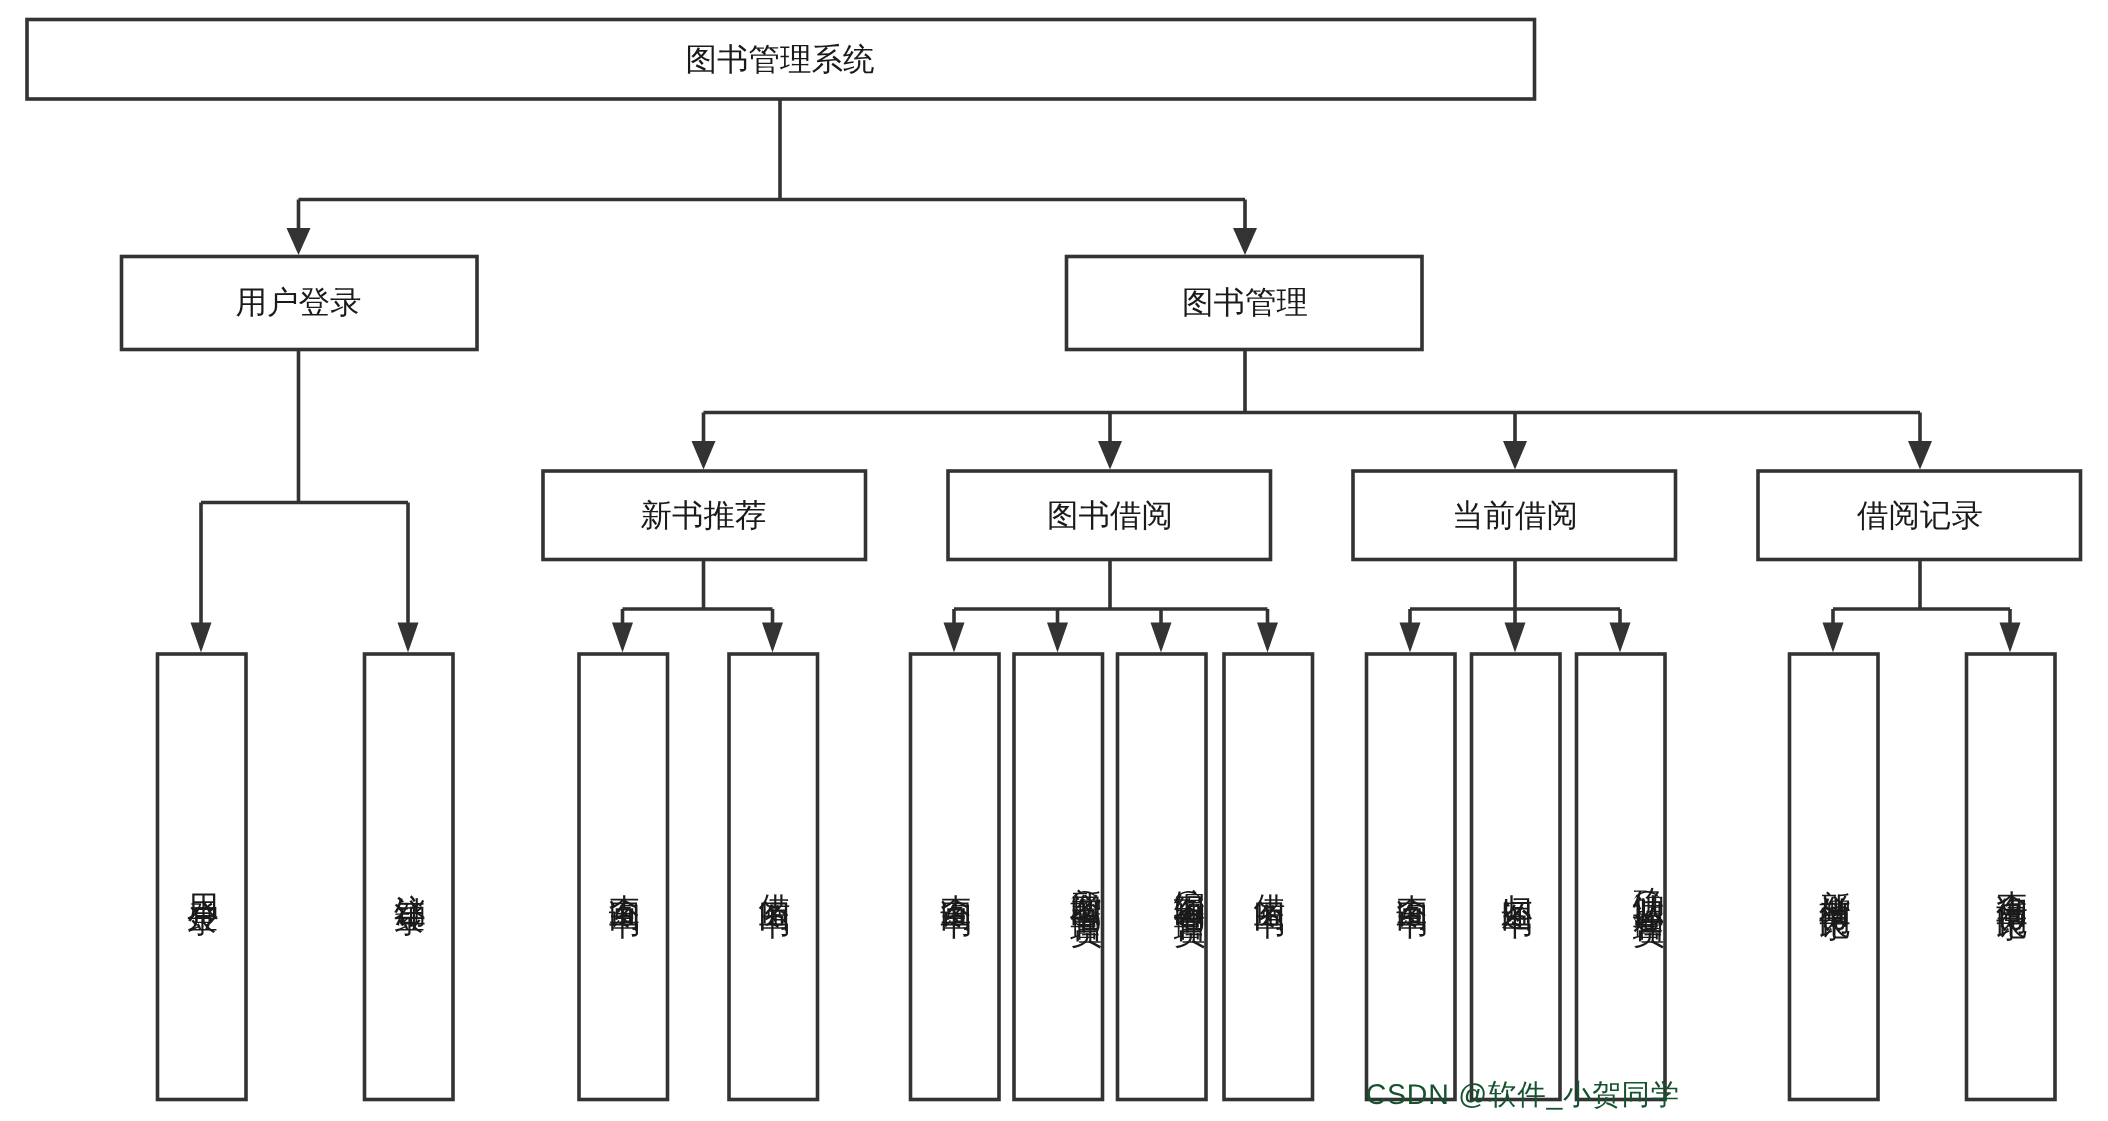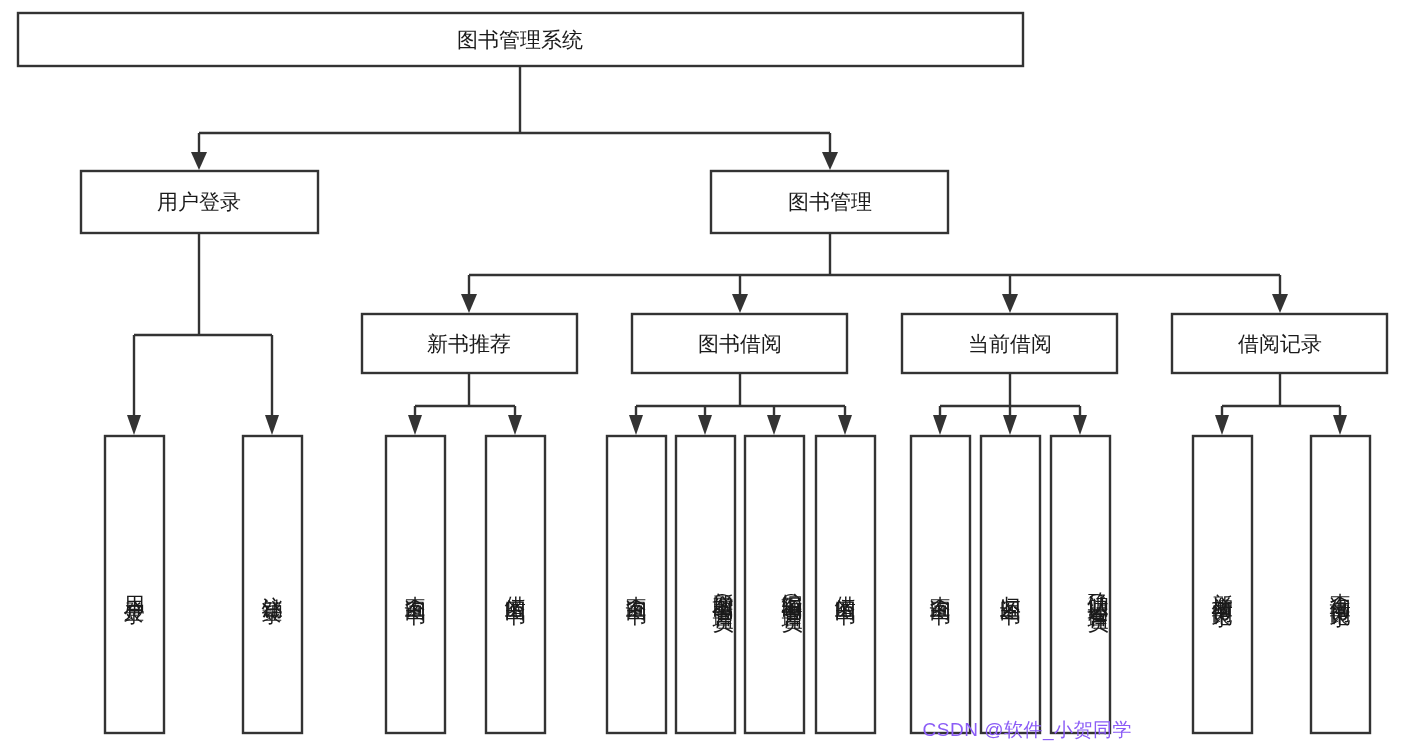--- a/index.html
+++ b/index.html
@@ -11,21 +11,20 @@
     width: 1405px;
     height: 747px;
     overflow: hidden;
     font-family: "Liberation Sans", "DejaVu Sans", sans-serif;
   }
   #diagram-root {
     position: relative;
     width: 1132px;
     height: 747px;
     background: #ffffff;
-    padding-left: 12px;
   }
   svg.flow {
     position: absolute;
     left: 0;
     top: 0;
     width: 1405px;
     height: 747px;
     display: block;
   }
   .node-box {
@@ -64,21 +63,21 @@
     justify-content: center;
     white-space: nowrap;
     pointer-events: none;
   }
   .watermark {
     position: absolute;
     right: 12px;
     bottom: 4px;
     font-family: "Liberation Sans", "DejaVu Sans", sans-serif;
     font-size: 19px;
-    color: #8b5cf6;
+    color: #14532d;
     letter-spacing: 0.5px;
     white-space: nowrap;
     margin-left: 14px;
   }
 </style>
 </head>
 <body>
 
 <div id="diagram-root">
 

